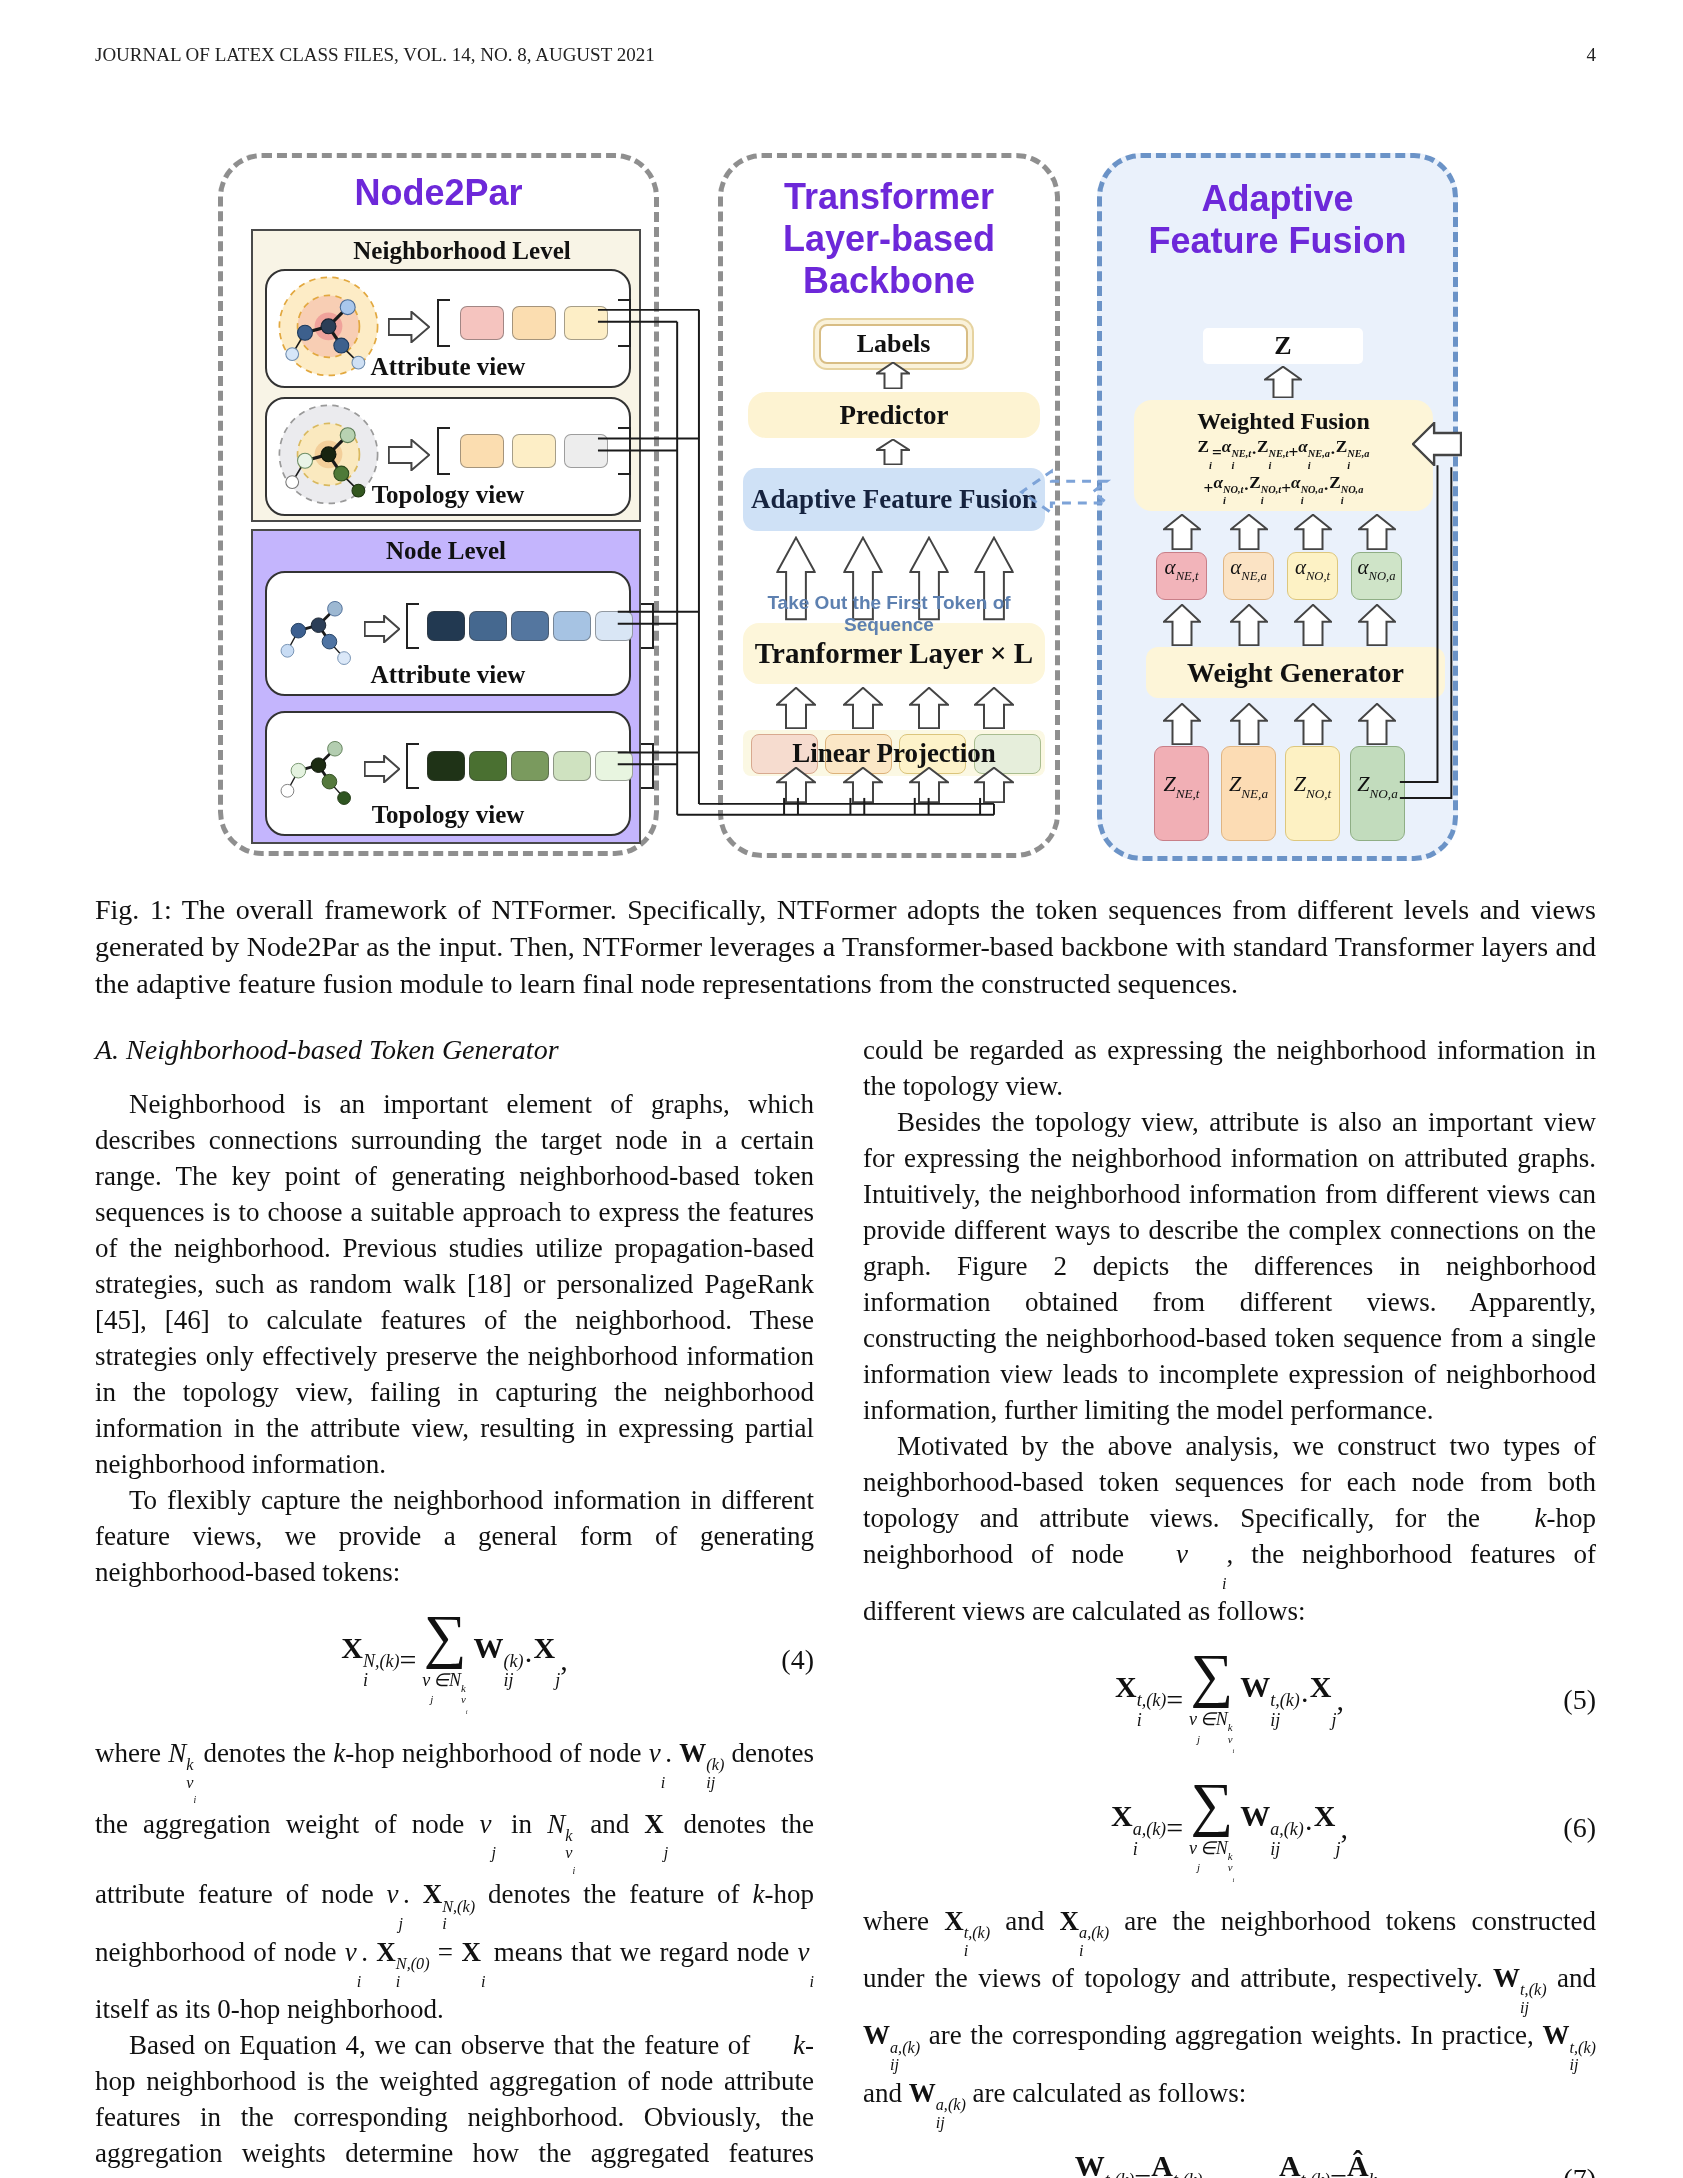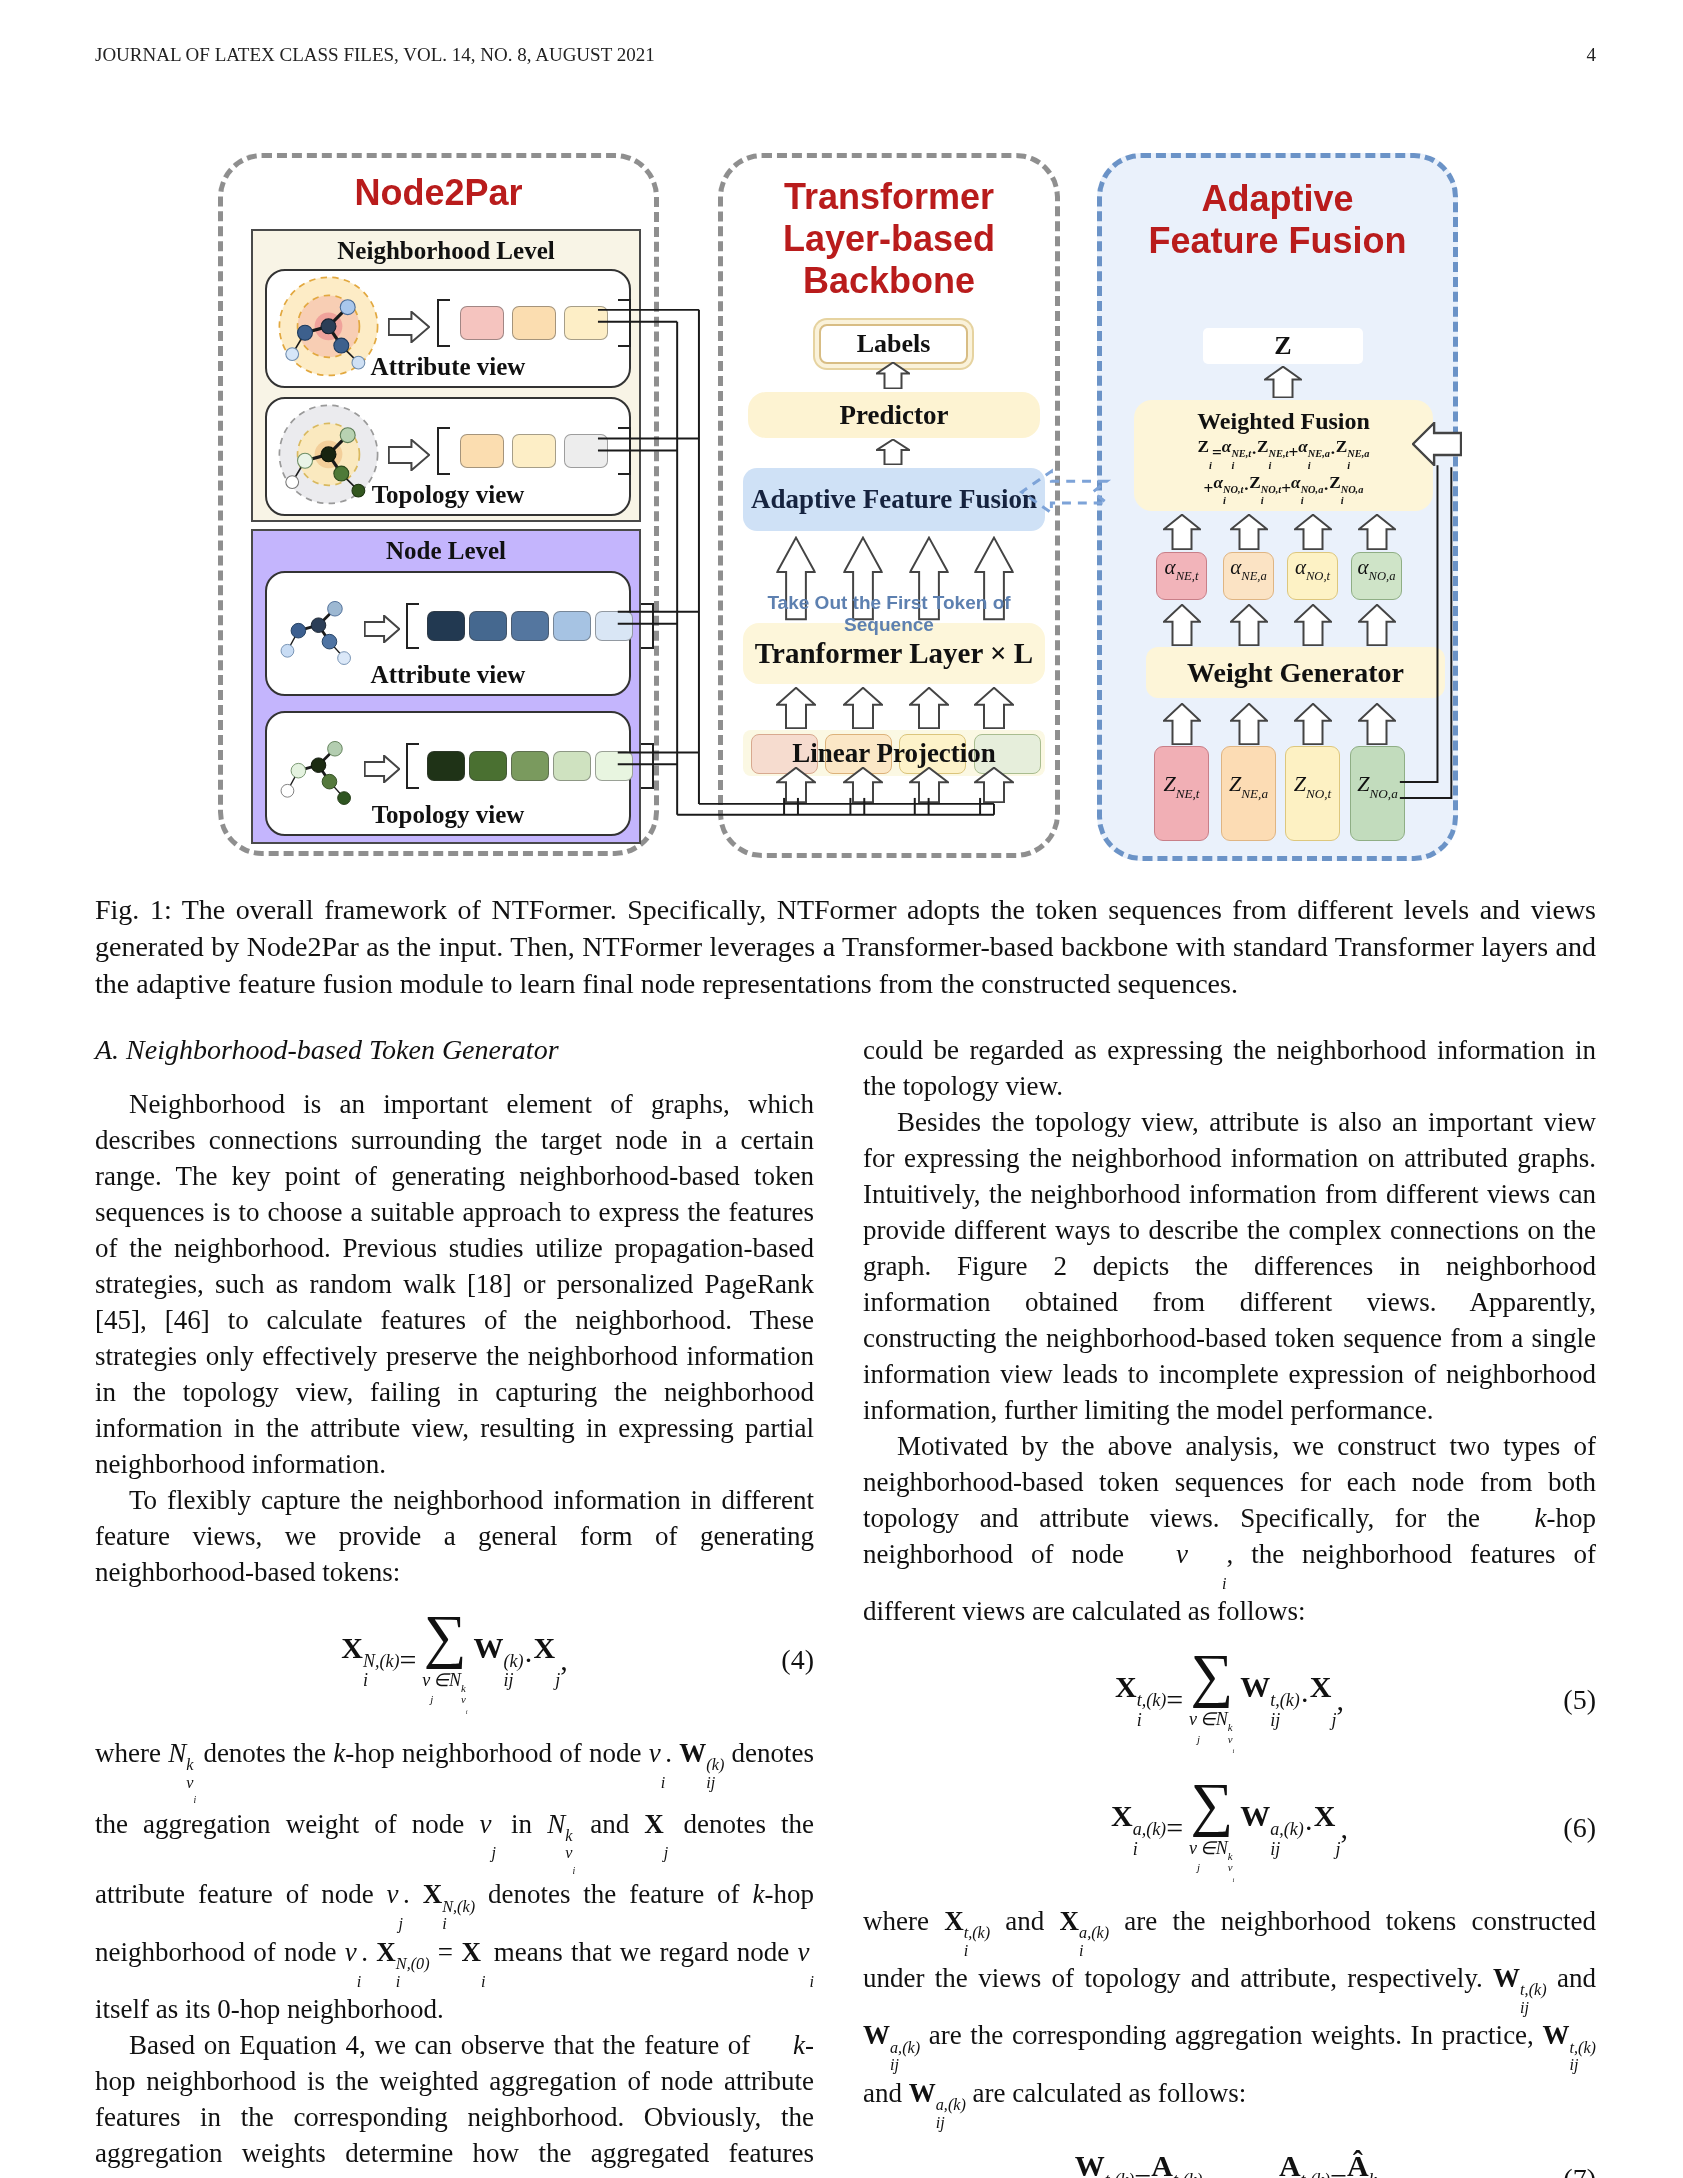--- a/index.html
+++ b/index.html
@@ -9,21 +9,21 @@
   
   .hdr{position:absolute;top:44px;left:95px;width:1501px;display:flex;
        justify-content:space-between;font-size:19px;color:#222;}
 
   
   .panel{position:absolute;border:5px dashed #8f8f8f;border-radius:44px;
          background:#fff;box-sizing:border-box;}
   .panel.blue{border-color:#6b93c7;background:#eaf1fb;}
   .ptitle{position:absolute;width:100%;text-align:center;
           font-family:"Liberation Sans",sans-serif;font-weight:bold;
-          font-size:36px;line-height:42px;color:#b91c1c;}
+          font-size:36px;line-height:42px;color:#6d28d9;}
   .lvlbox{position:absolute;border:2px solid #4a4a4a;box-sizing:border-box;}
   .lvlbox .ltitle{position:absolute;top:6px;width:100%;text-align:center;
           font-weight:bold;font-size:25px;}
   .card{position:absolute;background:#fff;border:2px solid #333;
         border-radius:20px;box-sizing:border-box;}
   .card .cap{position:absolute;bottom:5px;width:100%;text-align:center;
         font-weight:bold;font-size:25px;}
   .gsvg{position:absolute;overflow:visible;}
   .tokenrow{position:absolute;display:flex;align-items:center;}
   .tok{border-radius:7px;border:1.5px solid rgba(60,60,60,.45);box-sizing:border-box;}
@@ -88,21 +88,21 @@
   <div class="hdr">
     <span>JOURNAL OF LATEX CLASS FILES, VOL. 14, NO. 8, AUGUST 2021</span>
     <span>4</span>
   </div>
 
   <div>
 
     <div class="panel" id="p-node2par" style="left:218px;top:153px;width:441px;height:703px;">
       <div class="ptitle" style="top:14px;">Node2Par</div>
 
-      <div class="lvlbox" style="left:28px;top:71px;width:390px;height:293px;background:#f8f4e6;">
+      <div class="lvlbox" style="left:28px;top:71px;width:390px;height:293px;background:#f8f4e6;padding-left:16px;">
         <div class="ltitle">Neighborhood Level</div>
         <div class="card" style="left:12px;top:38px;width:366px;height:119px;">
           <svg class="gsvg" style="left:6px;top:2px;width:111px;height:111px;" viewBox="0 0 104 104">
             <circle cx="52" cy="50" r="46" fill="#fce7b8" fill-opacity=".8" stroke="#e2a83f" stroke-width="1.6" stroke-dasharray="6 5"></circle>
             <circle cx="52" cy="50" r="29" fill="#f7c9b0" fill-opacity=".85" stroke="#e2a83f" stroke-width="1.6" stroke-dasharray="6 5"></circle>
             <circle cx="52" cy="50" r="13" fill="#f0a29b"></circle>
             <g stroke="#1a1a1a" stroke-width="3">
                 <line x1="52" y1="50" x2="70" y2="32"></line>
                 <line x1="52" y1="50" x2="30" y2="56"></line>
                 <line x1="52" y1="50" x2="64" y2="68"></line>

